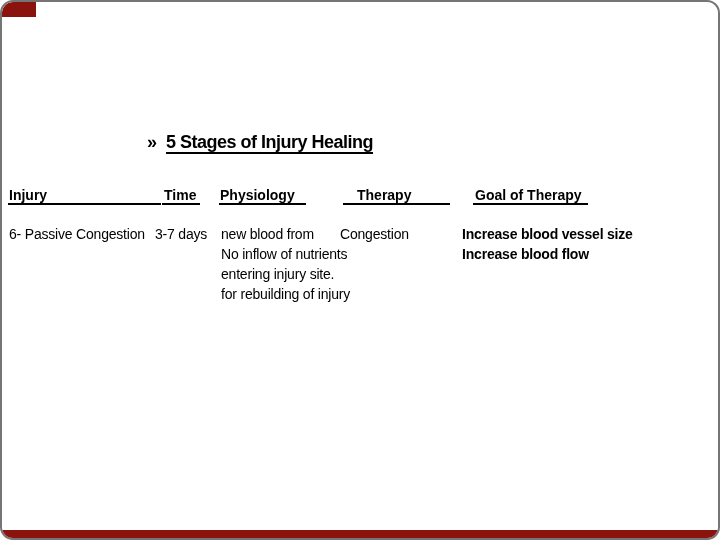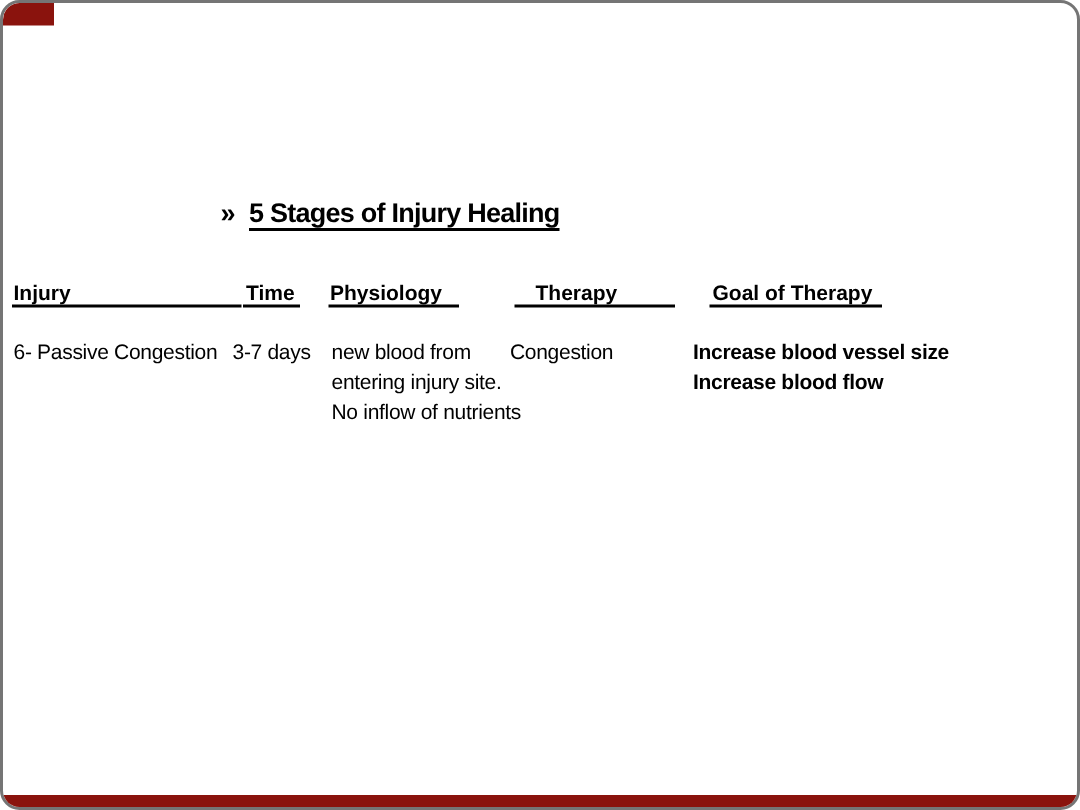--- a/index.html
+++ b/index.html
@@ -85,22 +85,23 @@
   <div class="cell cell-stage">
     <div class="line">6- Passive Congestion</div>
   </div>
 
   <div class="cell cell-time">
     <div class="line">3-7 days</div>
   </div>
 
   <div class="cell cell-physiology">
     <div class="line">new blood from</div>
+    <div class="line">No inflow of nutrients</div>
     <div class="line">entering injury site.</div>
-    <div class="line">No inflow of nutrients</div>
+    <div class="line">for rebuilding of injury</div>
   </div>
 
   <div class="cell cell-therapy">
     <div class="line indent">Congestion</div>
   </div>
 
   <div class="cell cell-goal">
     <div class="line">Increase blood vessel size</div>
     <div class="line">Increase blood flow</div>
   </div>

